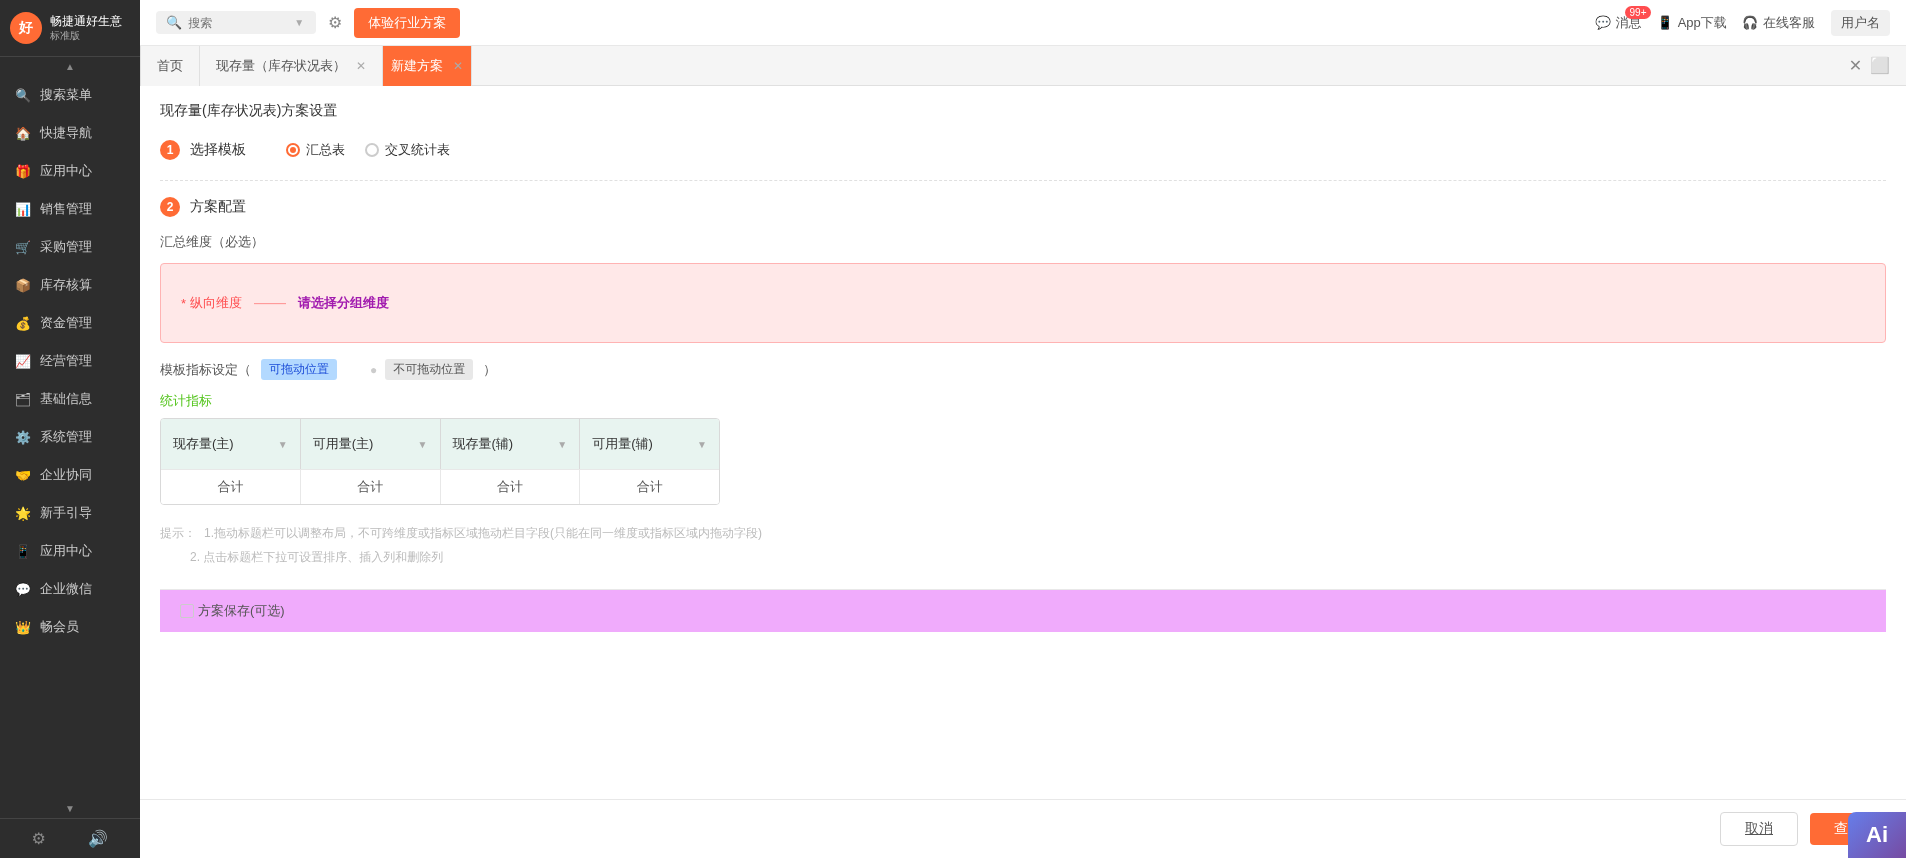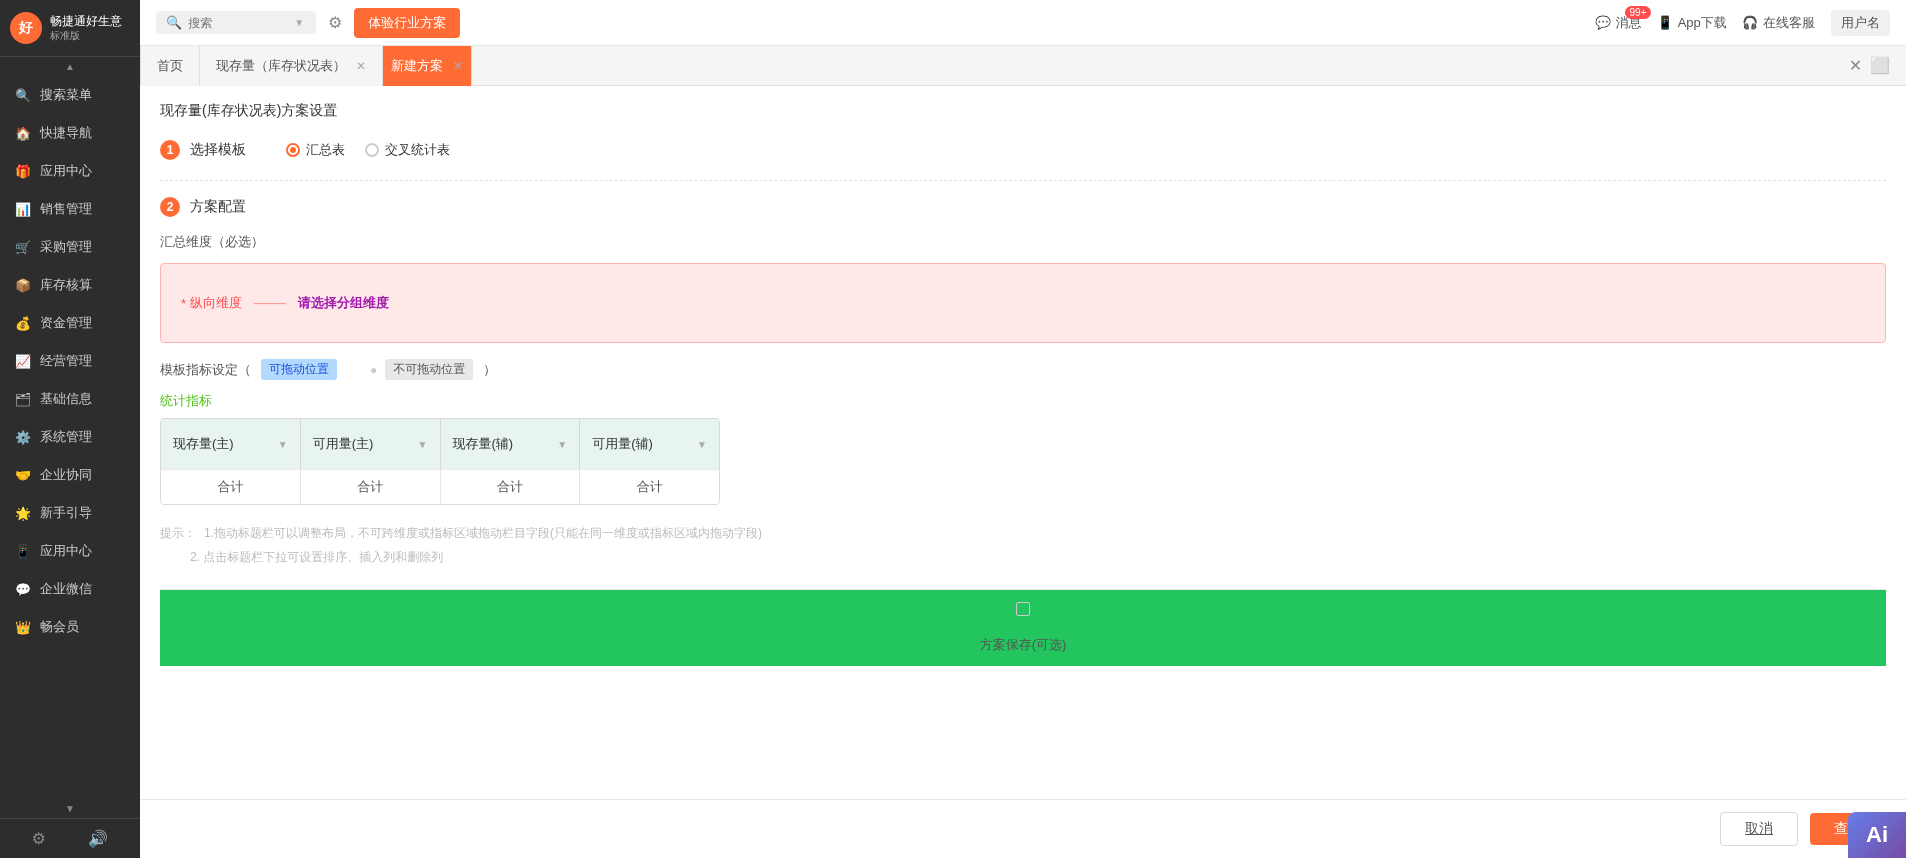--- a/index.html
+++ b/index.html
@@ -191,24 +191,23 @@
     }
     .stats-cell:last-child { border-right: none; }
     .col-chevron { color: #aaa; font-size: 10px; cursor: pointer; }
 
     
     .tips { color: #bbb; font-size: 12px; line-height: 2; margin-top: 16px; }
     .tips-item { display: flex; gap: 8px; }
 
     
     .save-option {
-      display: flex; align-items: center; gap: 20px;
-      margin-top: 20px; padding: 12px 20px; background: #22c55e;
+      display: flex; align-items: center; gap: 4px;
+      margin-top: 20px; padding: 12px 20px; background: #f0abfc;
       border-top: 1px solid #e8e8e8;
-      flex-direction: column;
     }
     .save-checkbox {
       width: 14px; height: 14px; border: 1px solid #ccc; border-radius: 2px; cursor: pointer;
     }
     .save-label { font-size: 13px; color: #555; }
 
     
     .footer-bar {
       background: #fff; border-top: 1px solid #e8e8e8;
       display: flex; justify-content: flex-end; align-items: center;

